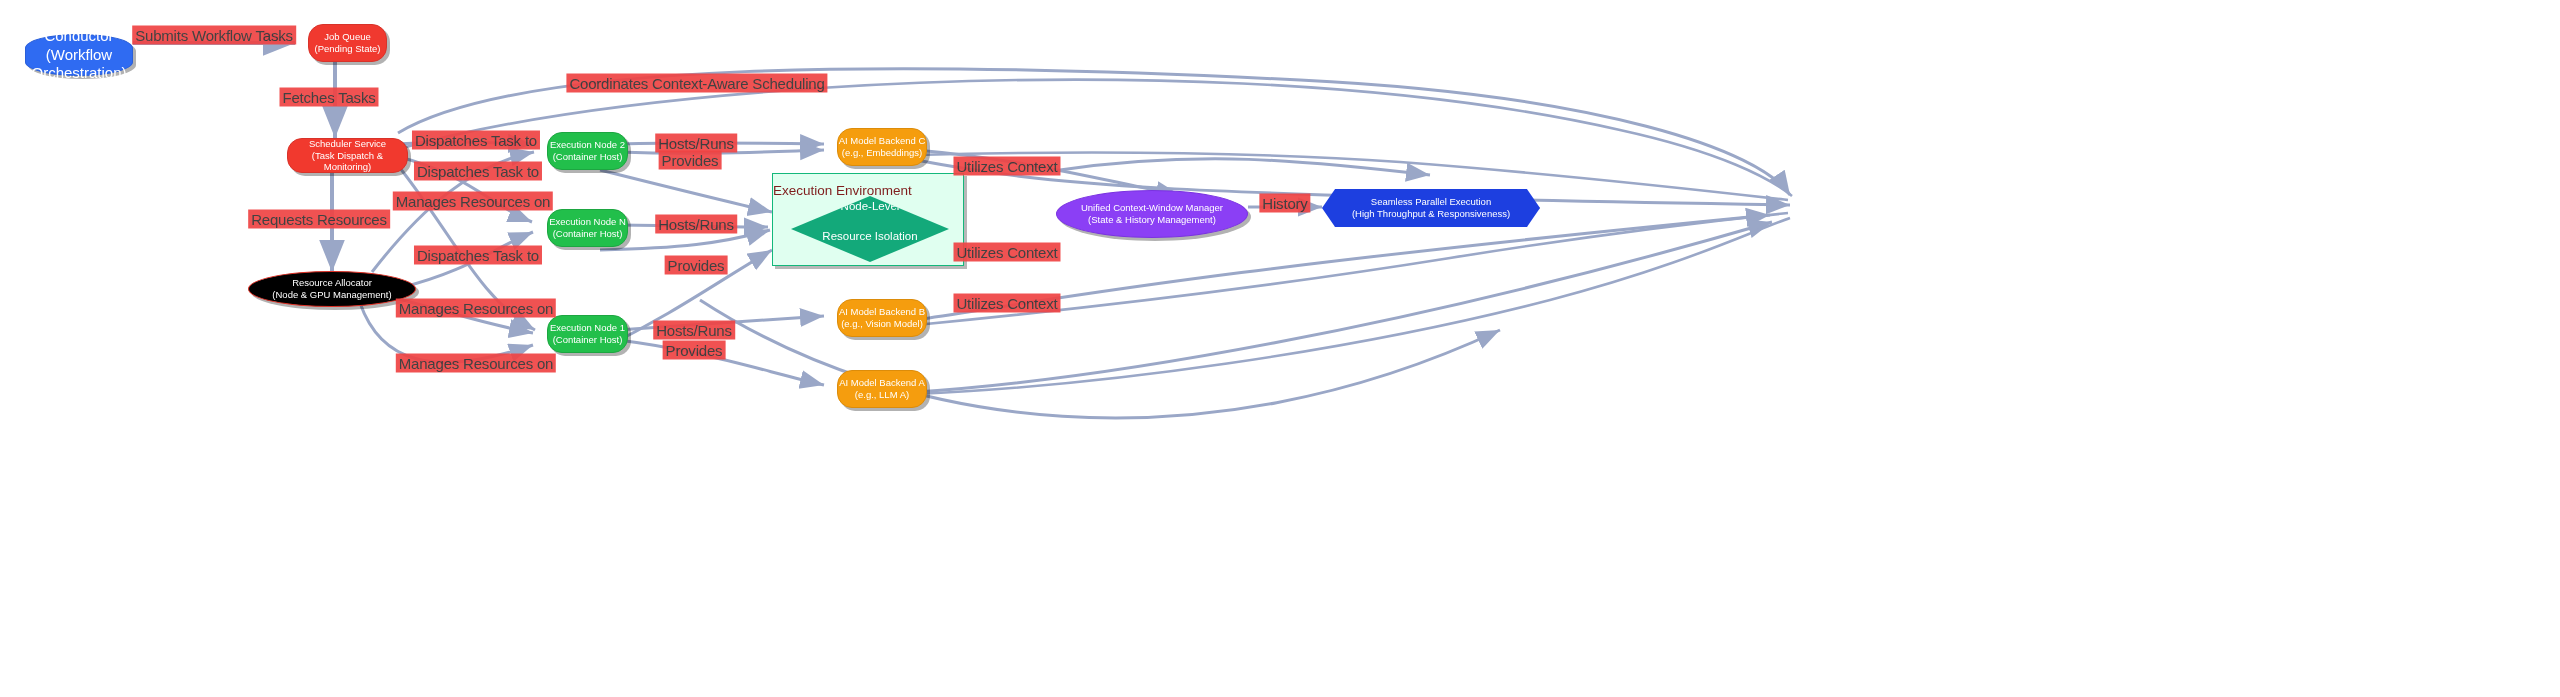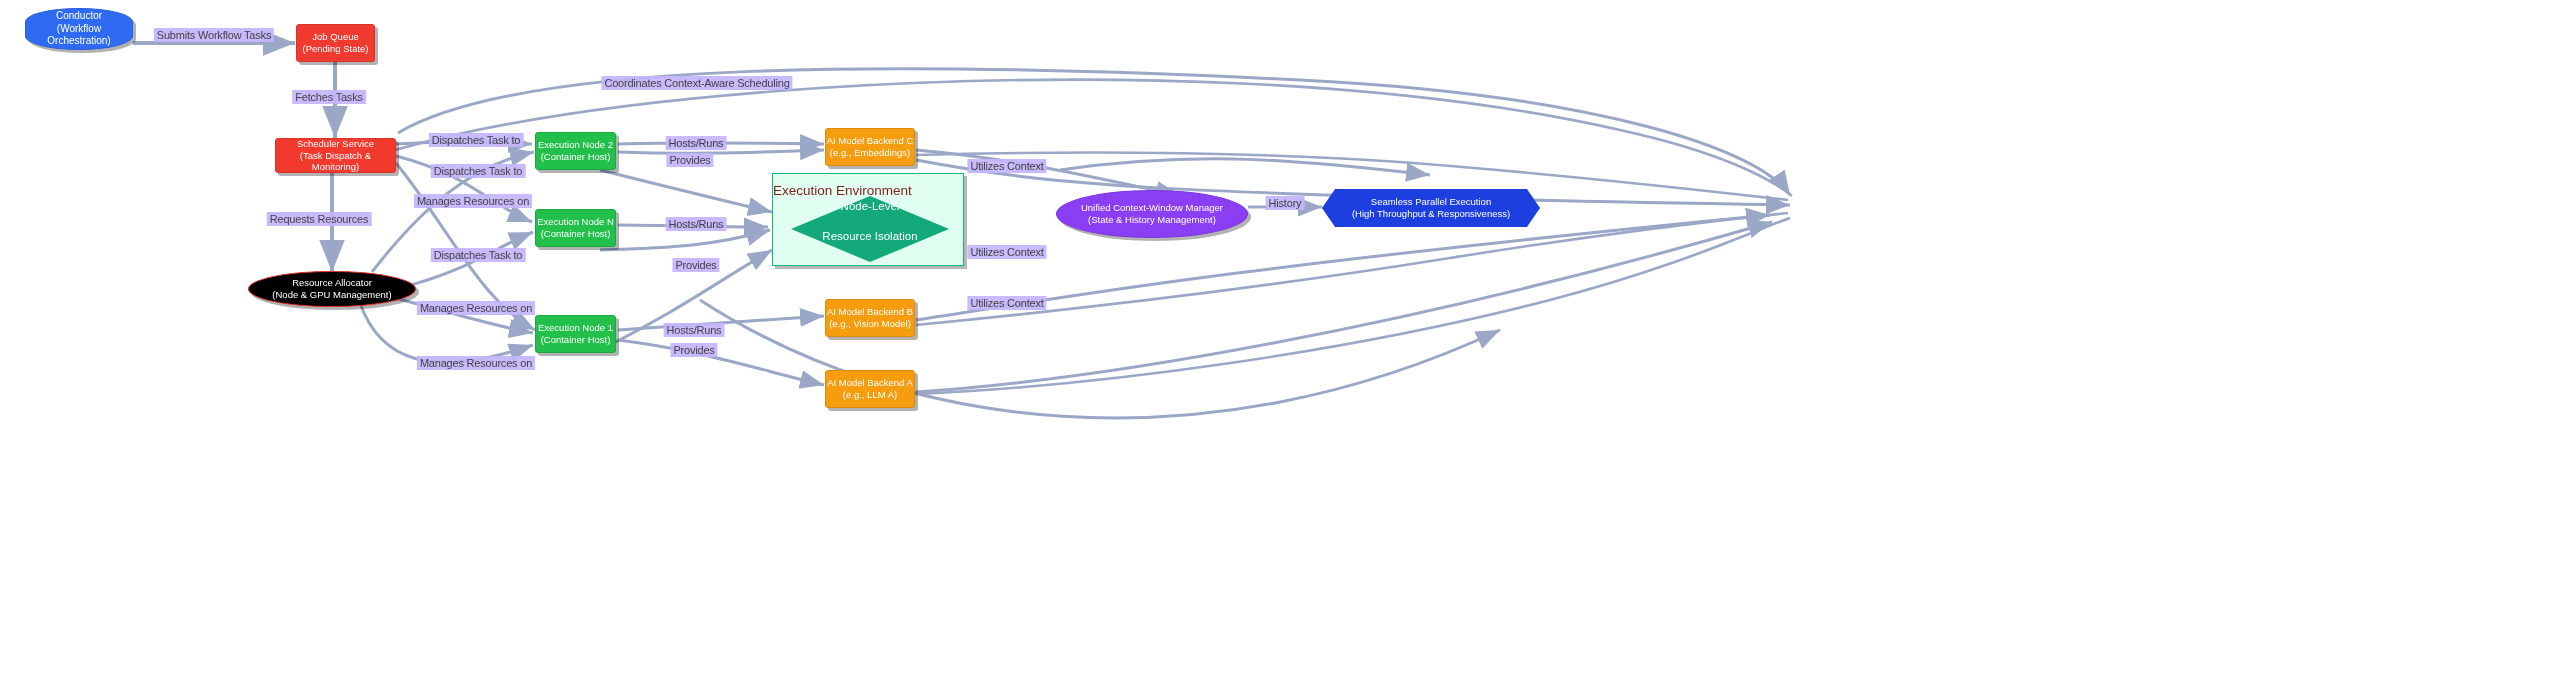--- a/index.html
+++ b/index.html
@@ -5,41 +5,41 @@
   html,body{margin:0;padding:0;background:#ffffff;}
   body{font-family:"Liberation Sans",sans-serif;}
   #stage{position:relative;width:2560px;height:697px;background:#ffffff;overflow:hidden;}
   #edges{position:absolute;left:0;top:0;width:2560px;height:697px;}
 
   .node{position:absolute;box-sizing:border-box;display:flex;flex-direction:column;
         align-items:center;justify-content:center;text-align:center;color:#ffffff;
         line-height:1.25;white-space:pre-line;}
   .node .l1,.node .l2{display:block;}
 
-  .rect{border-radius:3px;}
+  .rect{border-radius:15px;margin-left:12px;}
   .shadow{box-shadow:3px 3px 0 rgba(0,0,0,0.30);}
 
   
   .cyl{border-radius:50%/14px;}
 
   .ellipse{border-radius:50%;}
 
   .hexa{clip-path:polygon(6% 0,94% 0,100% 50%,94% 100%,6% 100%,0 50%);}
 
   .subgraph{position:absolute;box-sizing:border-box;background:#e0fff0;
             border:1.5px solid #13b87b;box-shadow:3px 3px 0 rgba(0,0,0,0.28);}
   .subgraph-title{position:absolute;left:0;right:0;top:9px;text-align:left;
                   color:#7f1d1d;font-size:13.5px;}
   .diamond{position:absolute;background:#13a97a;
            clip-path:polygon(50% 0,100% 50%,50% 100%,0 50%);
            display:flex;align-items:center;justify-content:center;text-align:center;
            color:#ffffff;font-size:11.5px;line-height:1.3;white-space:pre-line;}
 
-  .elabel{position:absolute;transform:translate(-50%,-50%);background:#c4b5fd;
-          color:#333333;font-size:11px;padding:1px 3px;white-space:nowrap;
+  .elabel{position:absolute;transform:translate(-50%,-50%);background:#ef4444;
+          color:#333333;font-size:15px;padding:1px 3px;white-space:nowrap;
           opacity:.92;letter-spacing:-.2px;}
 </style>
 </head>
 <body>
 
 <div id="stage">
 
   <svg id="edges" viewBox="0 0 2560 697" preserveAspectRatio="none">
     <defs>
       <marker id="ah" markerWidth="9" markerHeight="9" refX="8" refY="3.2" orient="auto" markerUnits="strokeWidth">
@@ -91,21 +91,21 @@
       <path d="M700,300 C900,430 1200,470 1500,330"></path>
     </g>
     <g fill="none" stroke="#9aa7c7" stroke-width="2.6">
       <path d="M395,150 C500,120 640,100 820,88 C1100,70 1400,80 1620,130 C1720,152 1770,178 1792,196"></path>
       <path d="M916,155 C1100,150 1250,152 1400,162 C1560,174 1700,190 1788,200"></path>
       <path d="M916,325 C1050,312 1250,290 1450,258 C1600,234 1720,220 1788,213"></path>
       <path d="M916,394 C1100,386 1350,352 1550,300 C1680,266 1750,232 1790,218"></path>
     </g>
   </svg>
 
-  <div class="node cyl shadow" style="left:25px;top:8px;width:108px;height:42px;background:#2f6bf2;border:1px solid #2a5fd8;font-size:10px;">
+  <div class="node cyl shadow" style="left:25px;top:34px;width:108px;height:42px;background:#2f6bf2;border:1px solid #2a5fd8;font-size:15px;">
     <span class="l1">Conductor</span>
     <span class="l2">(Workflow Orchestration)</span>
   </div>
 
   <div class="node rect shadow" style="left:296px;top:24px;width:79px;height:38px;background:#f0392f;border:1px solid #d8332a;font-size:9.5px;">
     <span class="l1">Job Queue</span>
     <span class="l2">(Pending State)</span>
   </div>
 
   <div class="node rect shadow" style="left:275px;top:138px;width:121px;height:35px;background:#f1392e;border:1px solid #d8332a;font-size:9.5px;">

